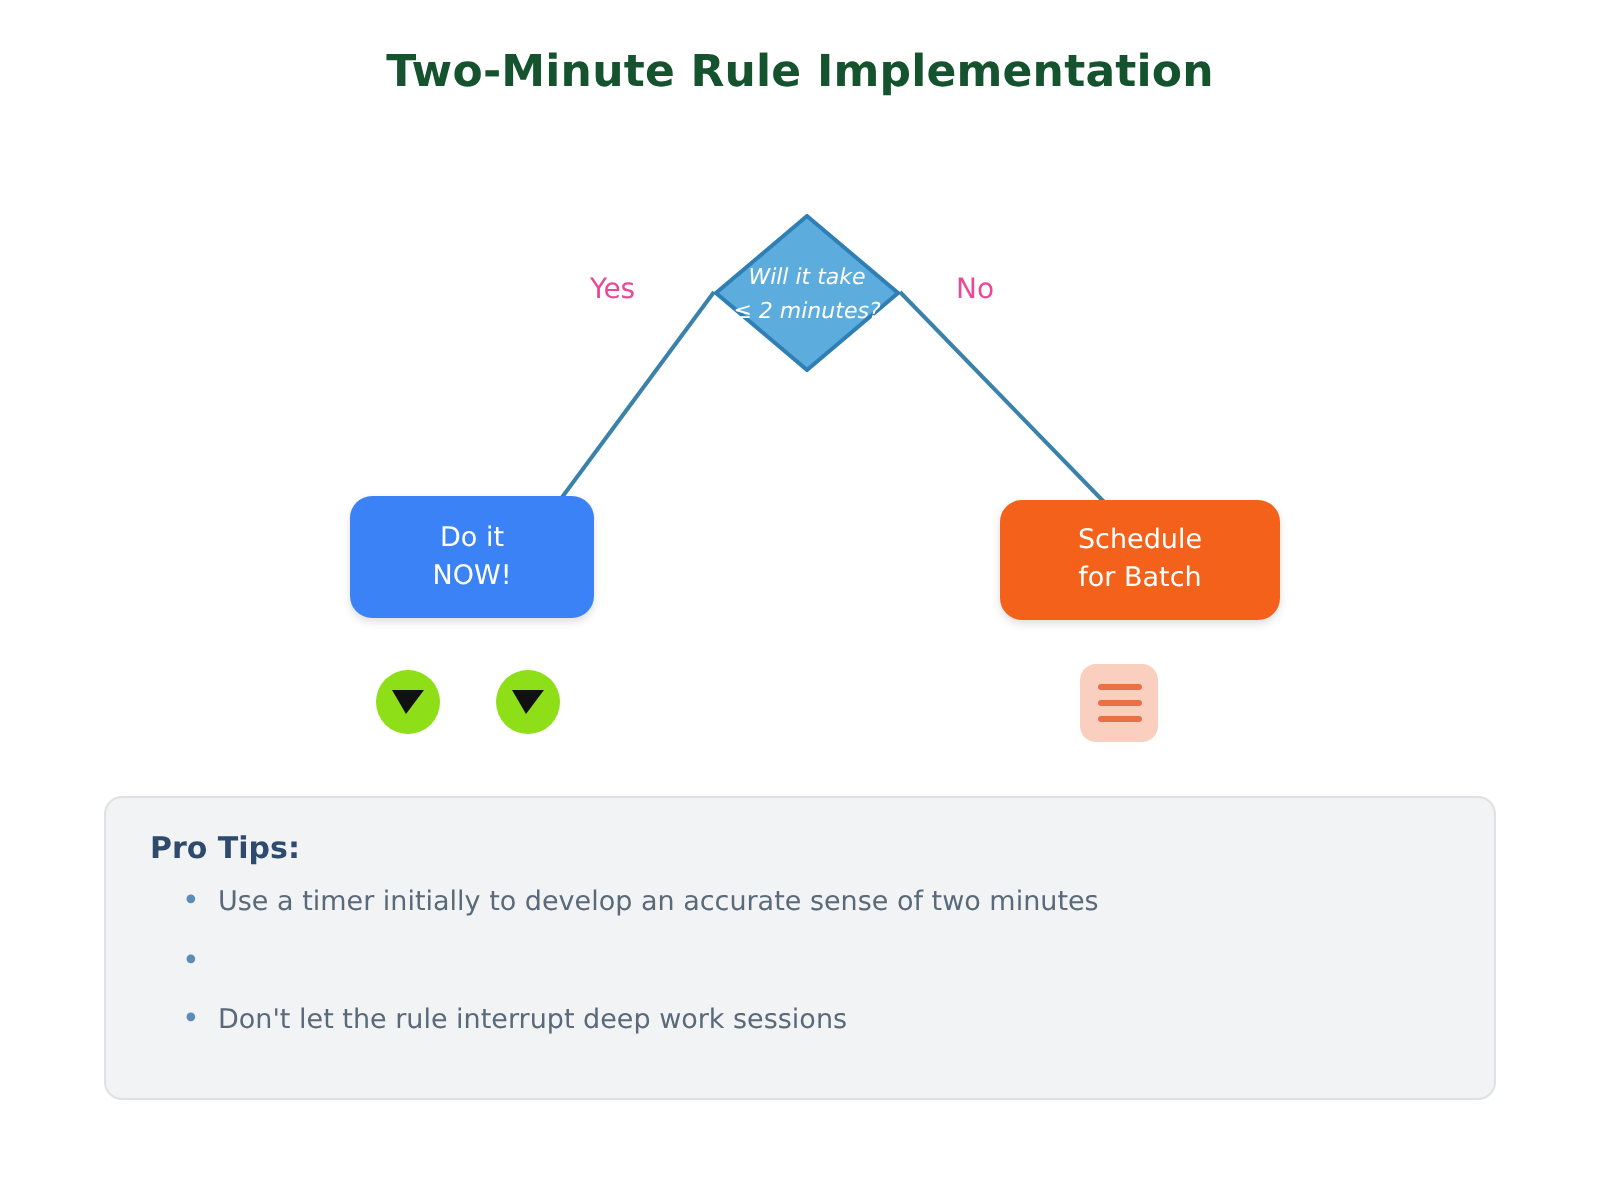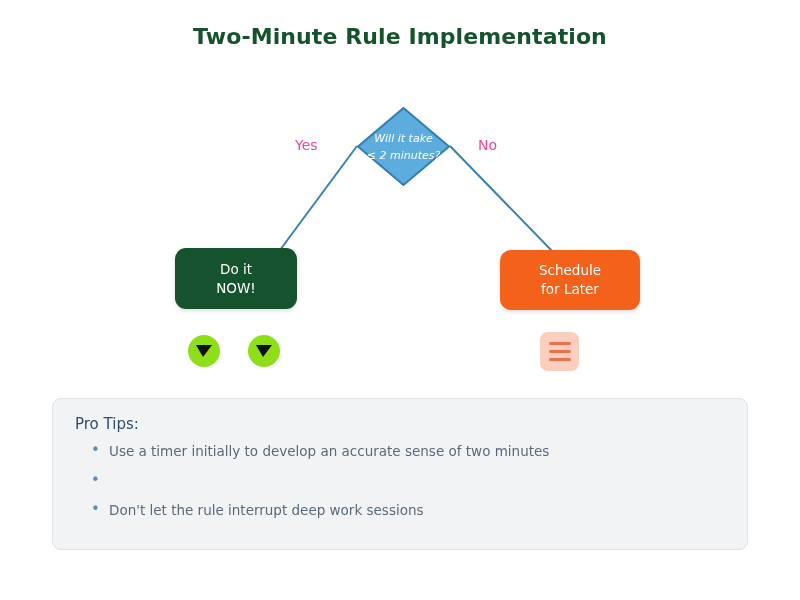--- a/index.html
+++ b/index.html
@@ -96,21 +96,21 @@
     font-size: 13.5px;
     line-height: 19px;
     text-align: center;
     box-shadow: 0 2px 4px rgba(0,0,0,0.13);
   }
   .box-do-now {
     left: 175px;
     top: 248px;
     width: 122px;
     height: 61px;
-    background: #14532d;
+    background: #3b82f6;
   }
   .box-schedule {
     left: 500px;
     top: 250px;
     width: 140px;
     height: 60px;
     background: #f4611a;
   }
 
   
@@ -157,21 +157,21 @@
     width: 696px;
     height: 152px;
     box-sizing: border-box;
     background: #f2f3f4;
     border: 1px solid #dfe1e3;
     border-radius: 9px;
     padding: 16px 22px 0 22px;
   }
   .tips-heading {
     font-size: 15px;
-    font-weight: normal;
+    font-weight: bold;
     color: #2e4b6e;
     margin: 0 0 10px 0;
   }
   .tips-list {
     list-style: none;
     margin: 0;
     padding: 0;
   }
   .tip-item {
     display: flex;
@@ -215,21 +215,21 @@
   <div class="branch-label branch-yes">Yes</div>
   <div class="branch-label branch-no">No</div>
 
   <div class="action-box box-do-now">
     <span>Do it</span>
     <span>NOW!</span>
   </div>
 
   <div class="action-box box-schedule">
     <span>Schedule</span>
-    <span>for Later</span>
+    <span>for Batch</span>
   </div>
 
   <div class="check-icon check-icon-1">
     <svg width="16" height="14" viewBox="0 0 16 14">
       <polygon points="0,1 16,1 7,13" fill="#111111"></polygon>
     </svg>
   </div>
   <div class="check-icon check-icon-2">
     <svg width="16" height="14" viewBox="0 0 16 14">
       <polygon points="0,1 16,1 7,13" fill="#111111"></polygon>

